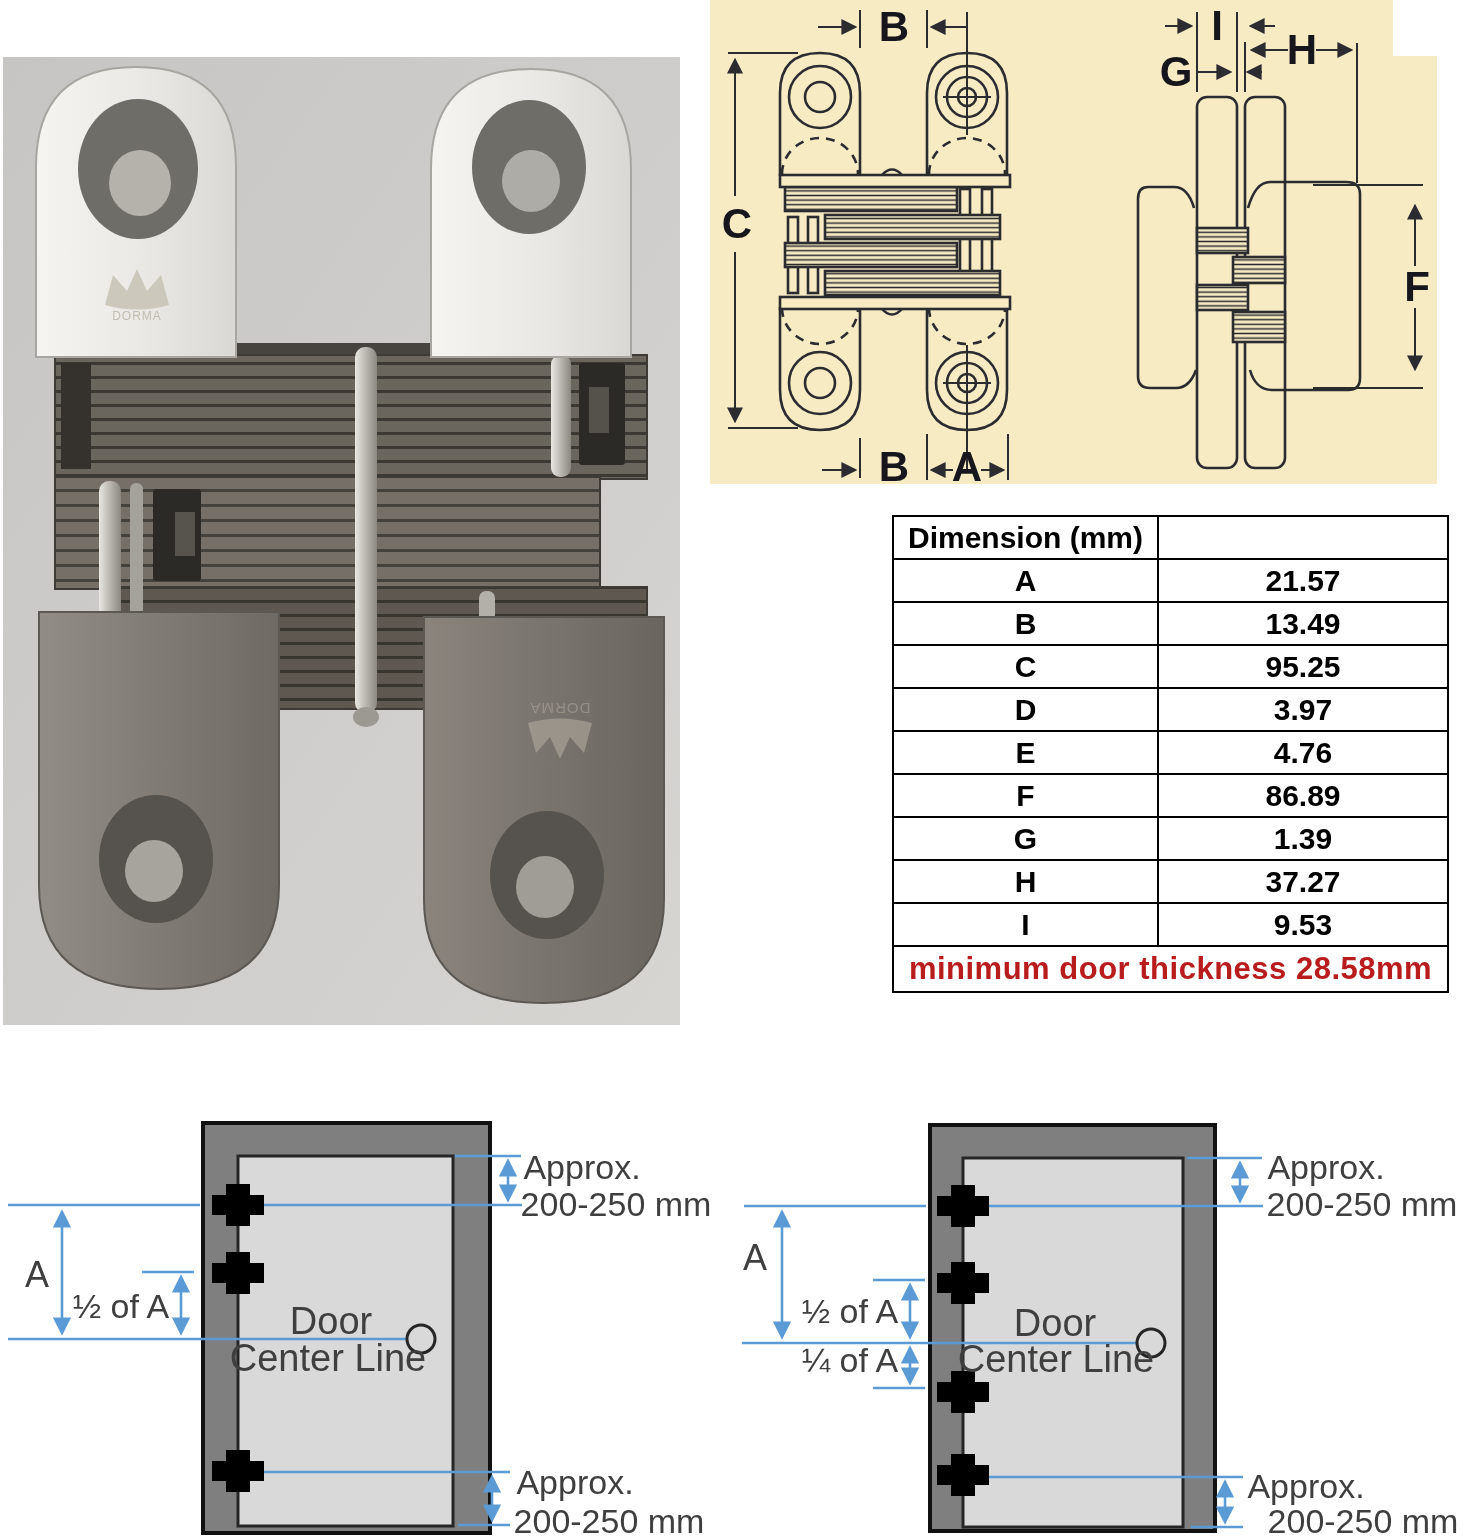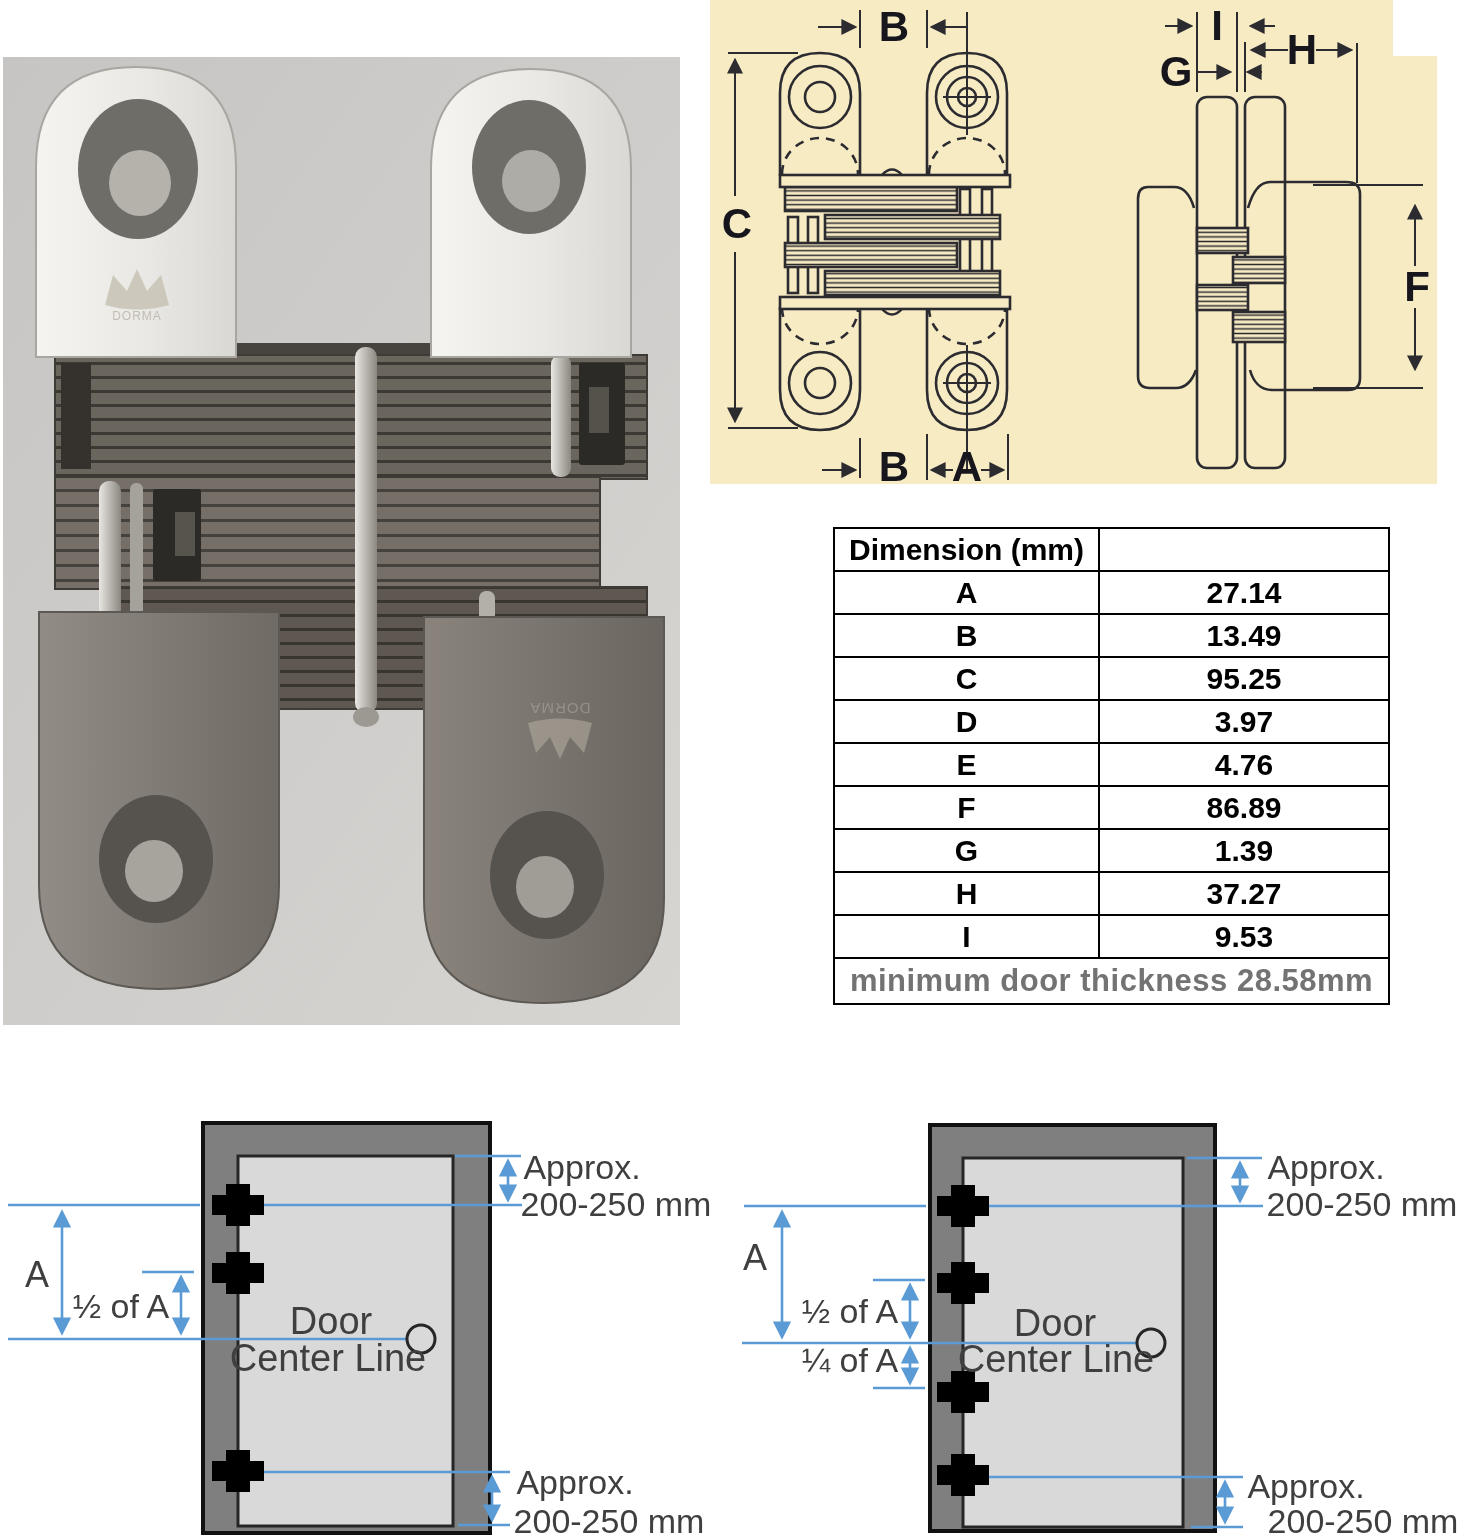--- a/index.html
+++ b/index.html
@@ -3,29 +3,29 @@
 <meta charset="utf-8">
 <style>
   html,body{margin:0;padding:0;}
   body{
     width:1472px;height:1537px;position:relative;background:#ffffff;
     font-family:"Liberation Sans",sans-serif;overflow:hidden;
   }
   .abs{position:absolute;}
   svg{display:block;}
   
-  .dim-table-wrap{left:833px;top:515px;width:557px;position:absolute;margin-top:12px;}
+  .dim-table-wrap{left:892px;top:515px;width:557px;position:absolute;}
   table.dim{border-collapse:collapse;width:100%;table-layout:fixed;background:#fff;}
   table.dim td{
     border:2px solid #000;text-align:center;font-weight:bold;font-size:30px;
     color:#000;height:41px;padding:0;font-family:"Liberation Sans",sans-serif;
   }
   table.dim td.c1{width:263px;}
   table.dim td.footer{
-    color:#737373;font-size:31px;height:44px;letter-spacing:0.5px;
+    color:#b91c1c;font-size:31px;height:44px;letter-spacing:0.5px;
   }
 </style>
 </head>
 <body>
 
 <div class="abs" style="left:3px;top:57px;width:711px;height:968px;border-radius:29px;">
 <svg viewBox="0 0 677 968" width="677" height="968">
   <defs>
     <linearGradient id="gBg" x1="0" y1="0" x2="1" y2="1">
       <stop offset="0" stop-color="#c6c5c3"></stop>
@@ -237,21 +237,21 @@
 
 <div class="dim-table-wrap">
   <table class="dim">
     <tbody>
       <tr>
         <td class="c1">Dimension (mm)</td>
         <td></td>
       </tr>
       <tr>
           <td class="c1">A</td>
-          <td>27.14</td>
+          <td>21.57</td>
         </tr>
       <tr>
           <td class="c1">B</td>
           <td>13.49</td>
         </tr>
       <tr>
           <td class="c1">C</td>
           <td>95.25</td>
         </tr>
       <tr>

